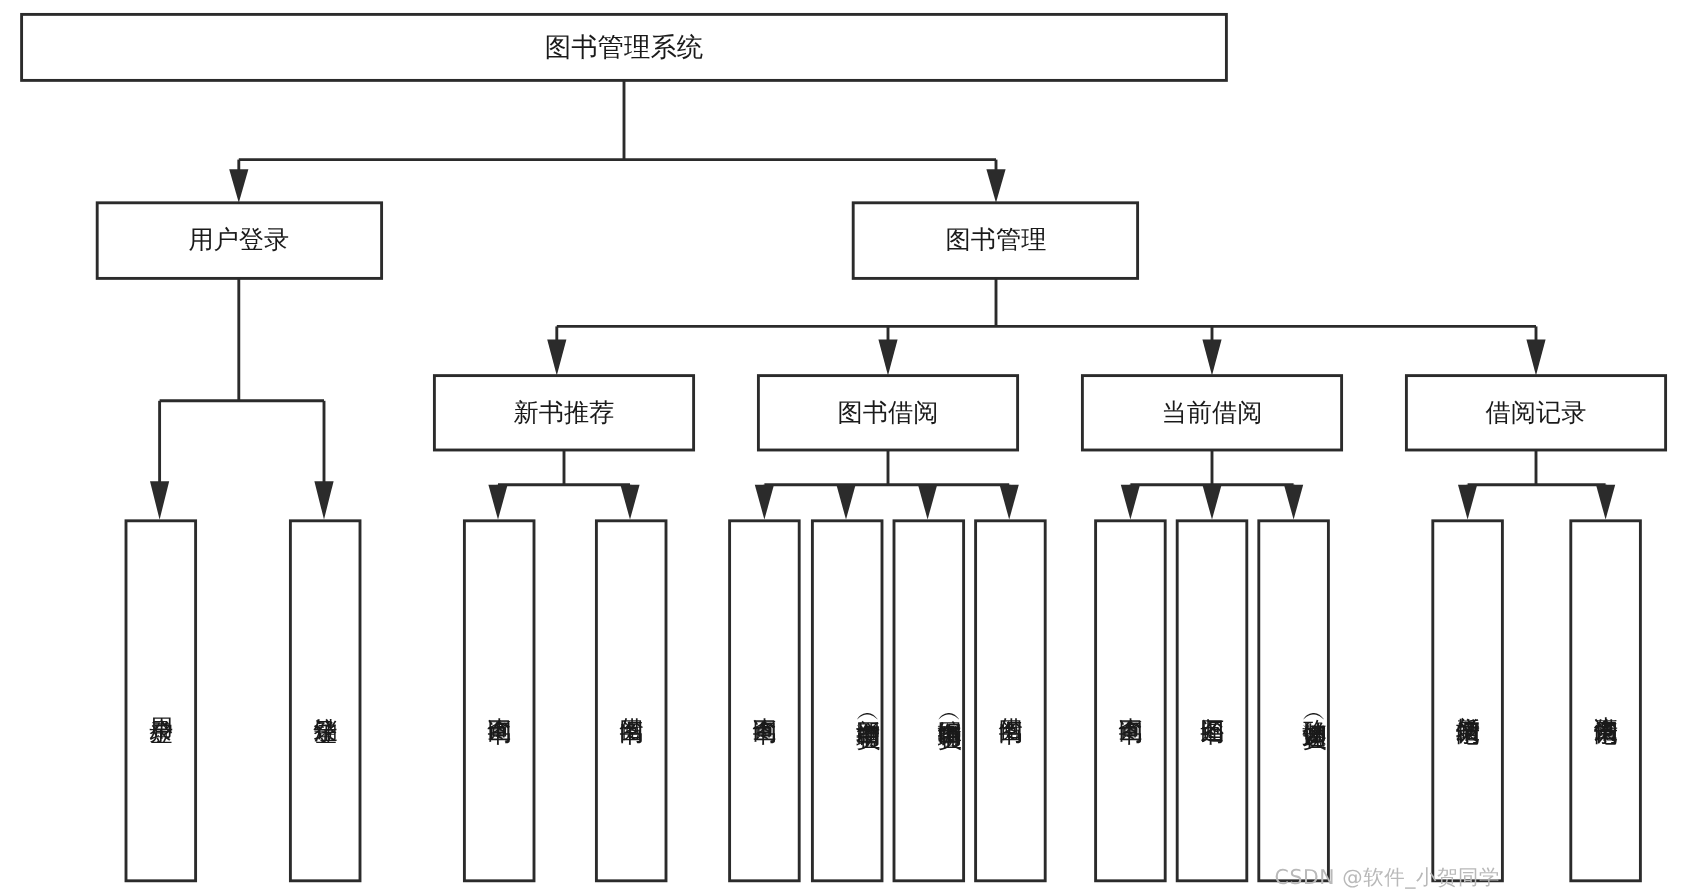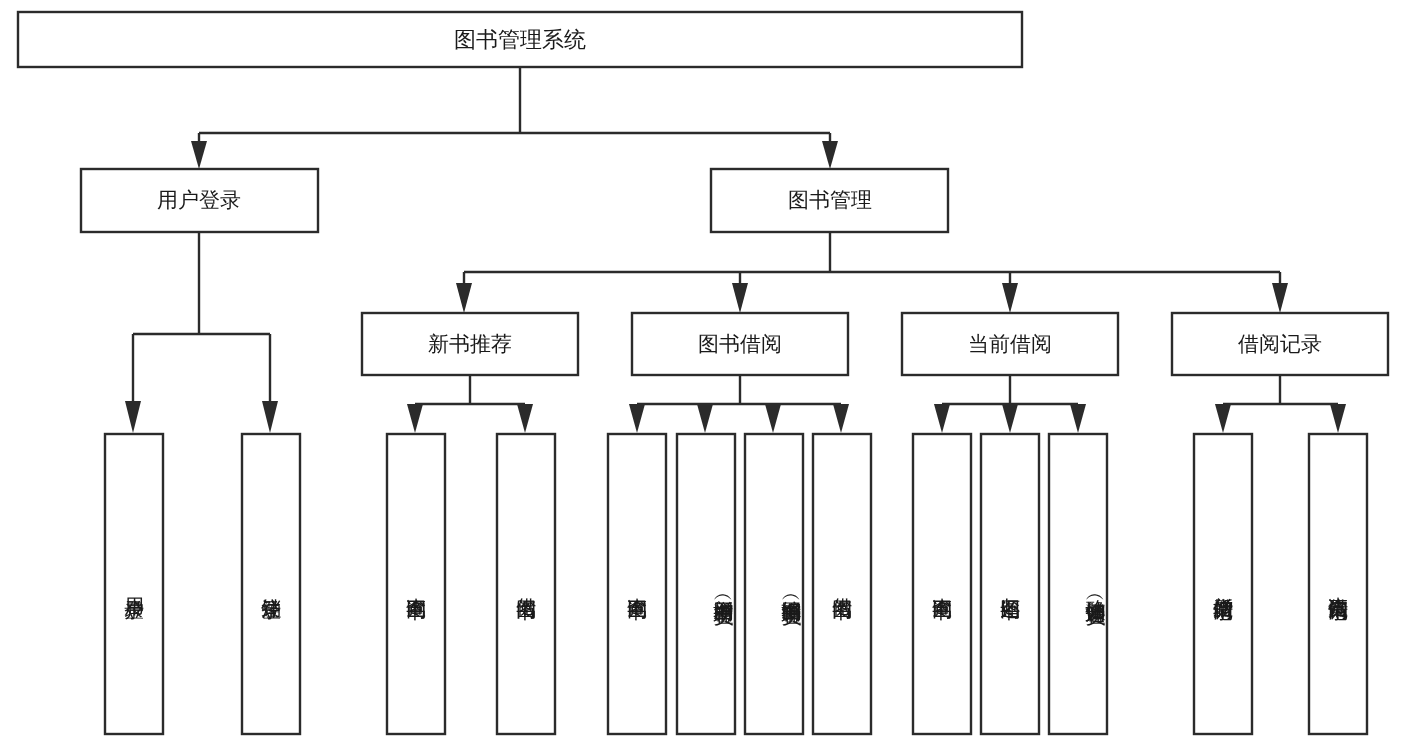--- a/index.html
+++ b/index.html
@@ -227,14 +227,15 @@
   <div class="vlabel" style="left:745px; top:434px; width:58px; height:300px; display:flex; align-items:flex-start; justify-content:center; padding-top:8px; box-sizing:border-box;">编辑图书（管理员）</div>
   <div class="vlabel" style="left:813px; top:434px; width:58px; height:300px; display:flex; align-items:center; justify-content:center;">借阅图书</div>
 
   <div class="vlabel" style="left:913px; top:434px; width:58px; height:300px; display:flex; align-items:center; justify-content:center;">查询图书</div>
   <div class="vlabel" style="left:981px; top:434px; width:58px; height:300px; display:flex; align-items:center; justify-content:center;">归还图书</div>
   <div class="vlabel" style="left:1049px; top:434px; width:58px; height:300px; display:flex; align-items:flex-start; justify-content:center; padding-top:8px; box-sizing:border-box;">确认归还（管理员）</div>
 
   <div class="vlabel" style="left:1194px; top:434px; width:58px; height:300px; display:flex; align-items:center; justify-content:center;">新增借阅记录</div>
   <div class="vlabel" style="left:1309px; top:434px; width:58px; height:300px; display:flex; align-items:center; justify-content:center;">查询借阅记录</div>
 
+  <div id="watermark">CSDN @软件_小贺同学</div>
 
 </div>
 
 </body></html>

